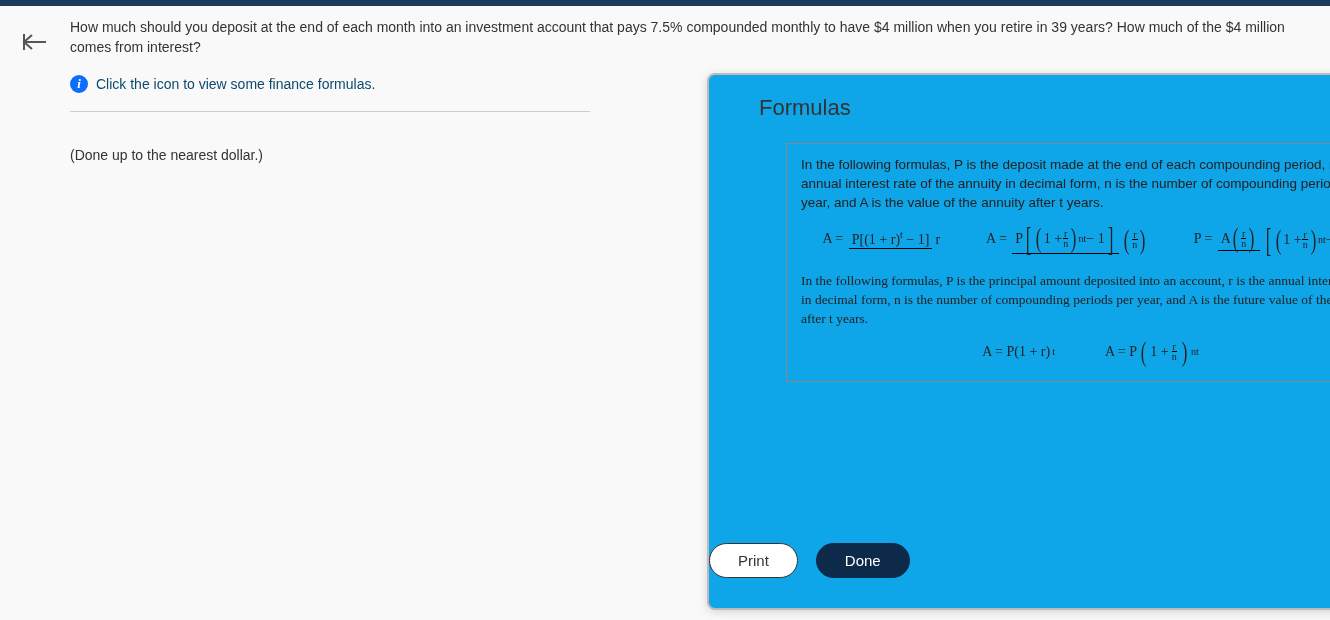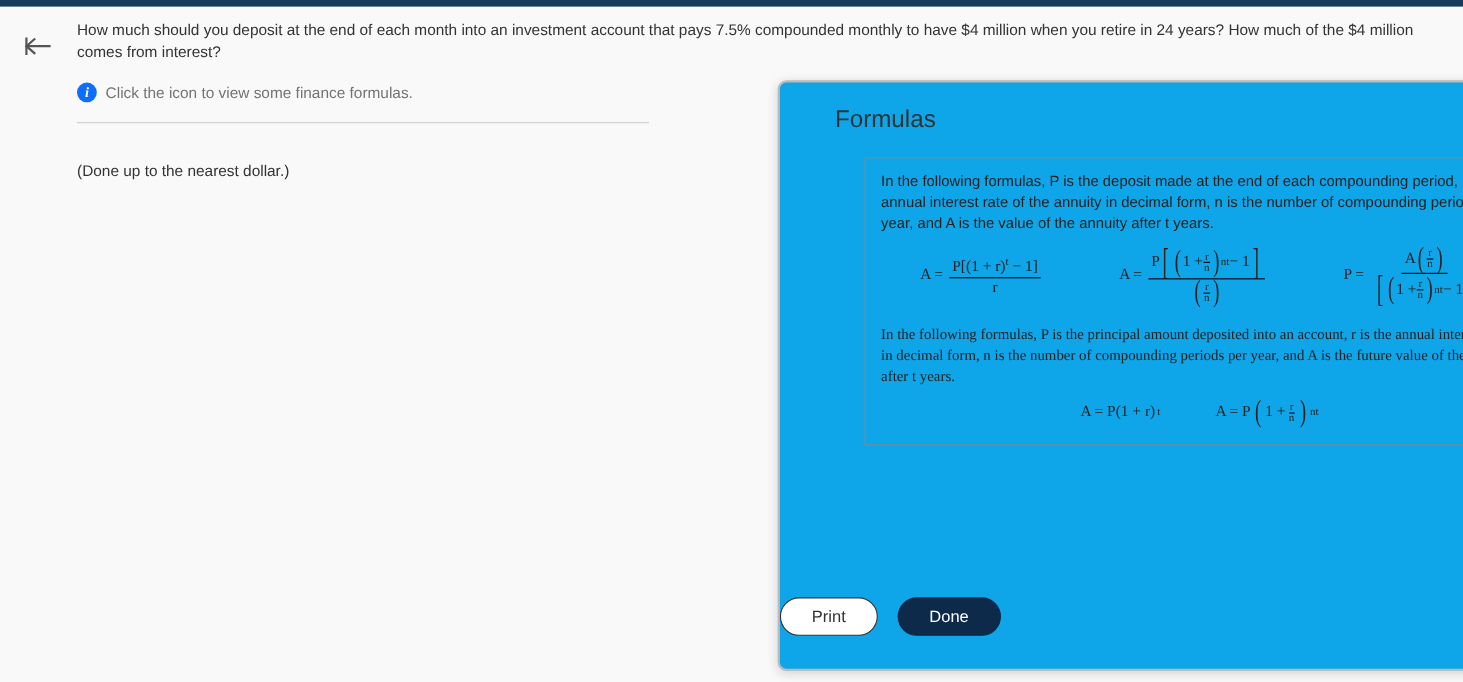--- a/index.html
+++ b/index.html
@@ -61,21 +61,21 @@
       color: #fff;
       display: flex;
       align-items: center;
       justify-content: center;
       font-weight: bold;
       font-style: italic;
       font-family: Georgia, serif;
       font-size: 13px;
     }
     .info-link {
-      color: #737373;
+      color: #0c4a6e;
       font-size: 14px;
     }
     .divider {
       border: 0;
       border-top: 1px solid #ccc;
       margin-bottom: 32px;
       max-width: 520px;
     }
     .answer-section {
       font-size: 14px;
@@ -156,21 +156,21 @@
       display: flex;
       justify-content: center;
       gap: 50px;
       align-items: center;
       font-family: Liberation Serif, serif;
       font-size: 14px;
     }
     .eq { display: inline-flex; align-items: center; gap: 2px; }
     .frac {
       display: inline-flex;
-      flex-direction: column;
+      flex-direction: row;
       align-items: center;
       vertical-align: middle;
       line-height: 1.1;
     }
     .frac .num { border-bottom: 1px solid #000; padding: 0 3px 1px; }
     .frac .den { padding: 1px 3px 0; }
     .bracket-l, .bracket-r {
       font-size: 34px;
       transform: scaleX(0.5);
       display: inline-block;
@@ -220,21 +220,21 @@
     <div class="nav-icon">
       <svg viewBox="0 0 30 22" stroke="#555" stroke-width="2" fill="none">
         <line x1="4" y1="11" x2="26" y2="11"></line>
         <polyline points="12,4 4,11 12,18"></polyline>
         <line x1="4" y1="3" x2="4" y2="19"></line>
       </svg>
     </div>
   </div>
 
   <div class="content-area">
-    <p class="question-text">How much should you deposit at the end of each month into an investment account that pays 7.5% compounded monthly to have $4 million when you retire in 24 years? How much of the $4 million comes from interest?</p>
+    <p class="question-text">How much should you deposit at the end of each month into an investment account that pays 7.5% compounded monthly to have $4 million when you retire in 39 years? How much of the $4 million comes from interest?</p>
 
     <div class="info-row">
       <span class="info-icon">i</span>
       <span class="info-link">Click the icon to view some finance formulas.</span>
     </div>
 
     <hr class="divider">
 
     <div class="answer-section">
       <p>(Done up to the nearest dollar.)</p>

